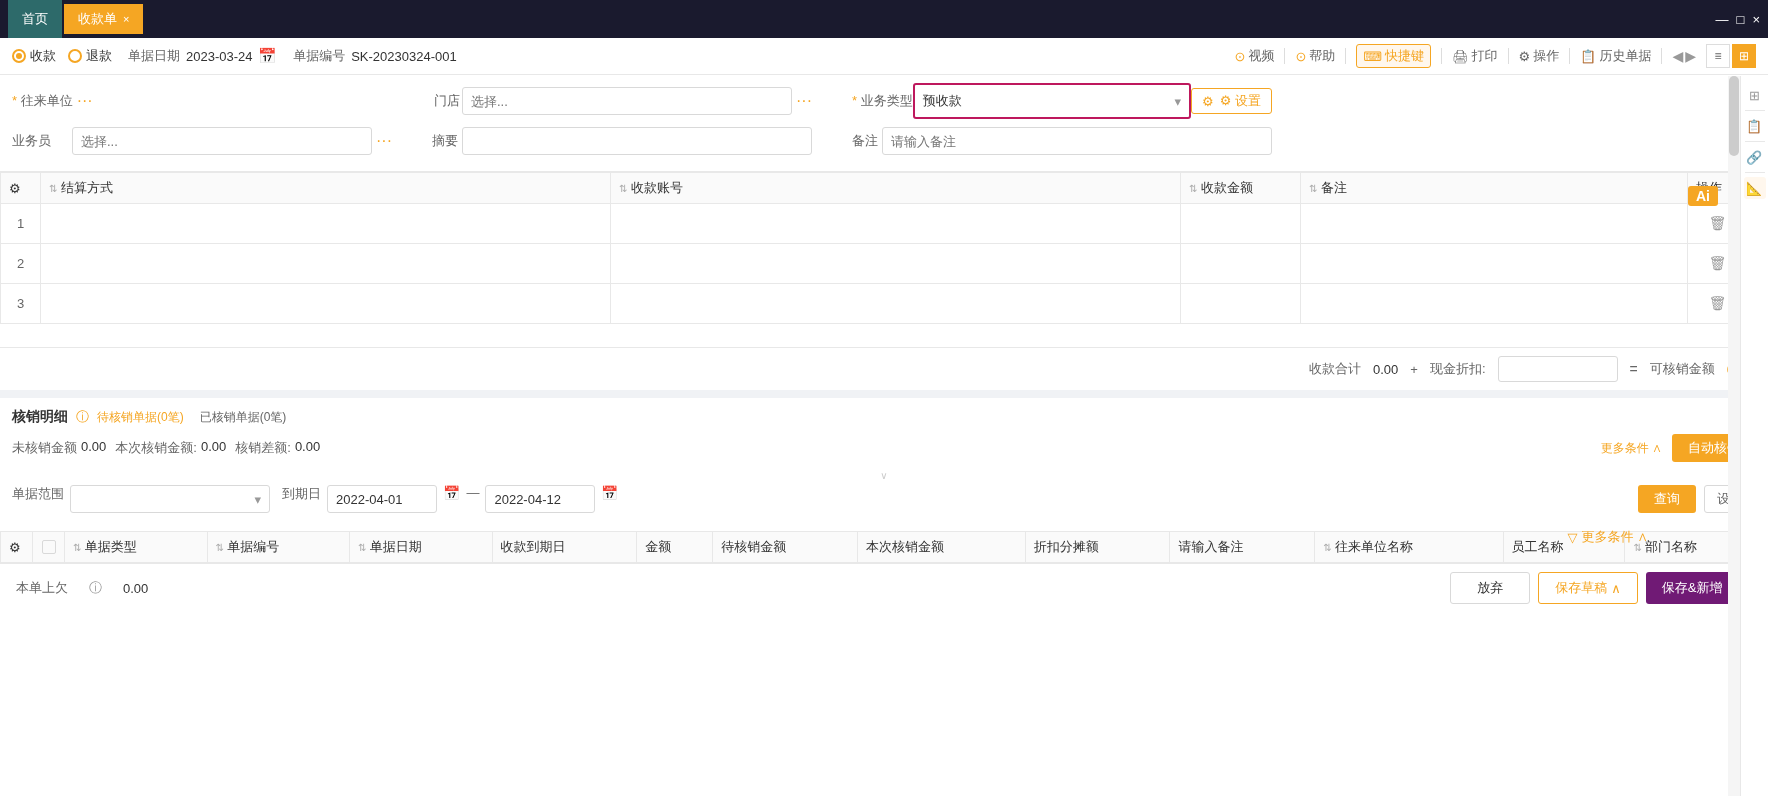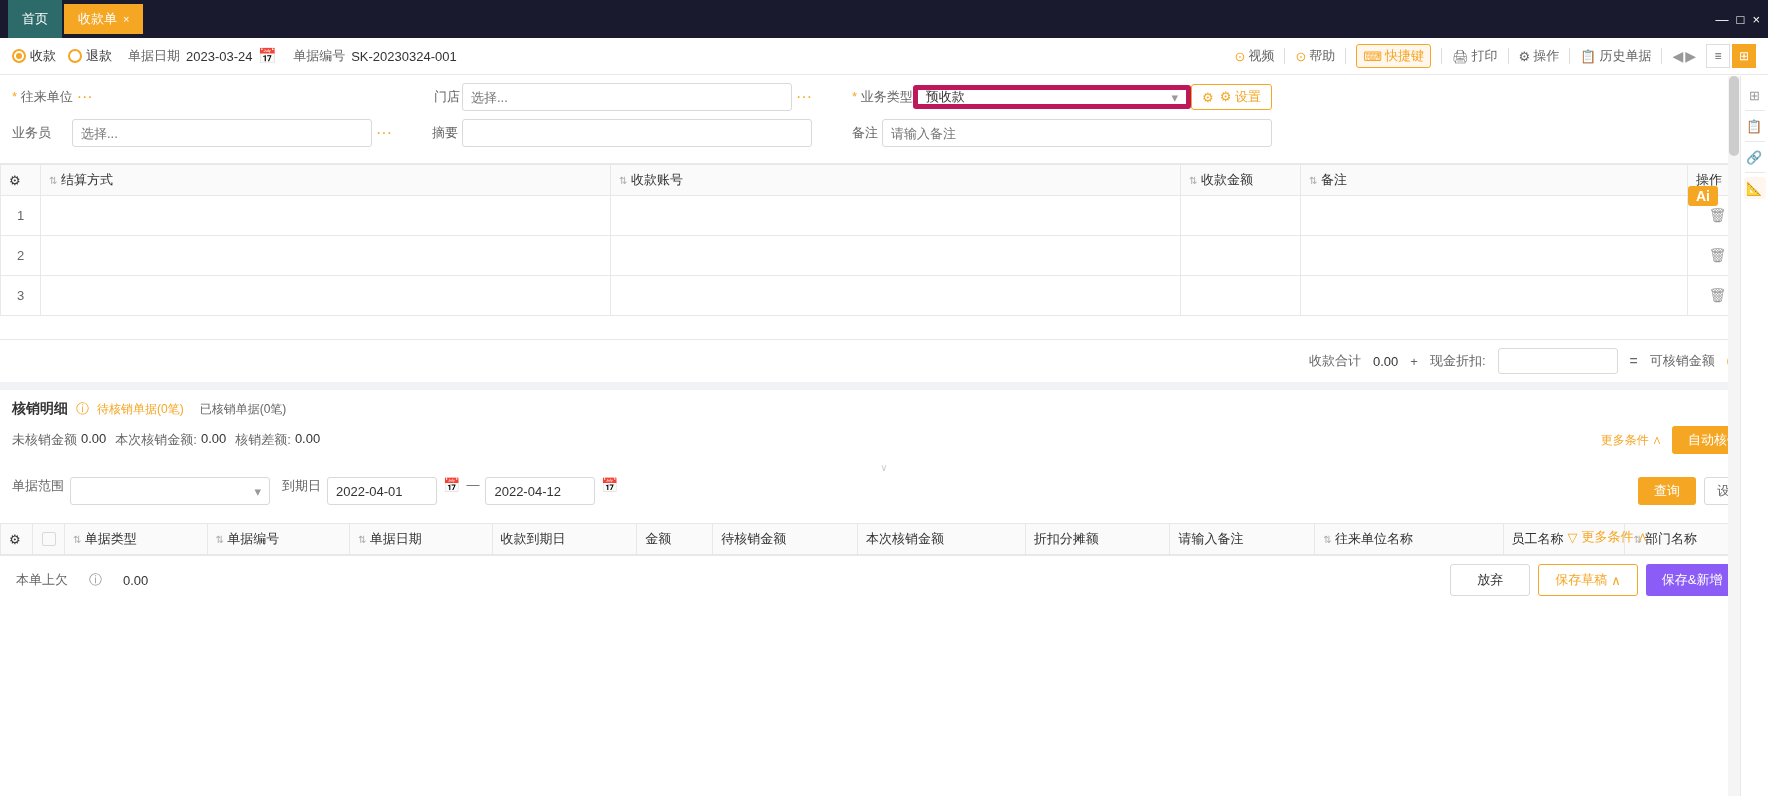--- a/index.html
+++ b/index.html
@@ -63,21 +63,21 @@
     .form-field-label.required::before { content: '* '; color: #f5a623; }
     .form-input {
       flex: 1; height: 28px; border: 1px solid #d9d9d9; border-radius: 3px;
       padding: 0 8px; color: #bbb; font-size: 13px; outline: none;
     }
     .form-more { color: #f5a623; cursor: pointer; margin-left: 4px; font-size: 16px; }
     .form-separator { width: 40px; }
 
     .business-type-field { display: flex; align-items: center; flex: 1; }
     .business-type-select {
-      flex: 1; height: 24px; border: 5px solid #be185d; border-radius: 3px;
+      flex: 1; height: 36px; border: 2px solid #be185d; border-radius: 3px;
       padding: 0 8px; font-size: 13px; color: #333; display: flex; align-items: center;
       justify-content: space-between; cursor: pointer;
     }
 
     .settings-btn {
       background: #fff; border: 1px solid #f5a623; color: #f5a623; padding: 3px 10px;
       border-radius: 3px; cursor: pointer; font-size: 12px; display: flex; align-items: center; gap: 4px;
     }
 
     
@@ -171,21 +171,21 @@
     .footer-right { margin-left: auto; display: flex; gap: 8px; }
     .btn-abandon {
       background: #fff; border: 1px solid #d9d9d9; color: #333; padding: 6px 20px;
       border-radius: 3px; cursor: pointer; font-size: 13px; min-width: 80px;
     }
     .btn-save-draft {
       background: #fff; border: 1px solid #f5a623; color: #f5a623; padding: 6px 16px;
       border-radius: 3px; cursor: pointer; font-size: 13px; display: flex; align-items: center; gap: 4px;
     }
     .btn-save-new {
-      background: #8b5cf6; border: none; color: #fff; padding: 6px 16px;
+      background: #701a75; border: none; color: #fff; padding: 6px 16px;
       border-radius: 3px; cursor: pointer; font-size: 13px; display: flex; align-items: center; gap: 4px;
     }
 
     
     .right-panel {
       position: absolute; right: 0; top: 38px; width: 28px;
       display: flex; flex-direction: column; gap: 4px; padding: 8px 4px;
       background: #fff; border-left: 1px solid #e8e8e8; height: calc(796px - 38px);
       align-items: center;
     }

